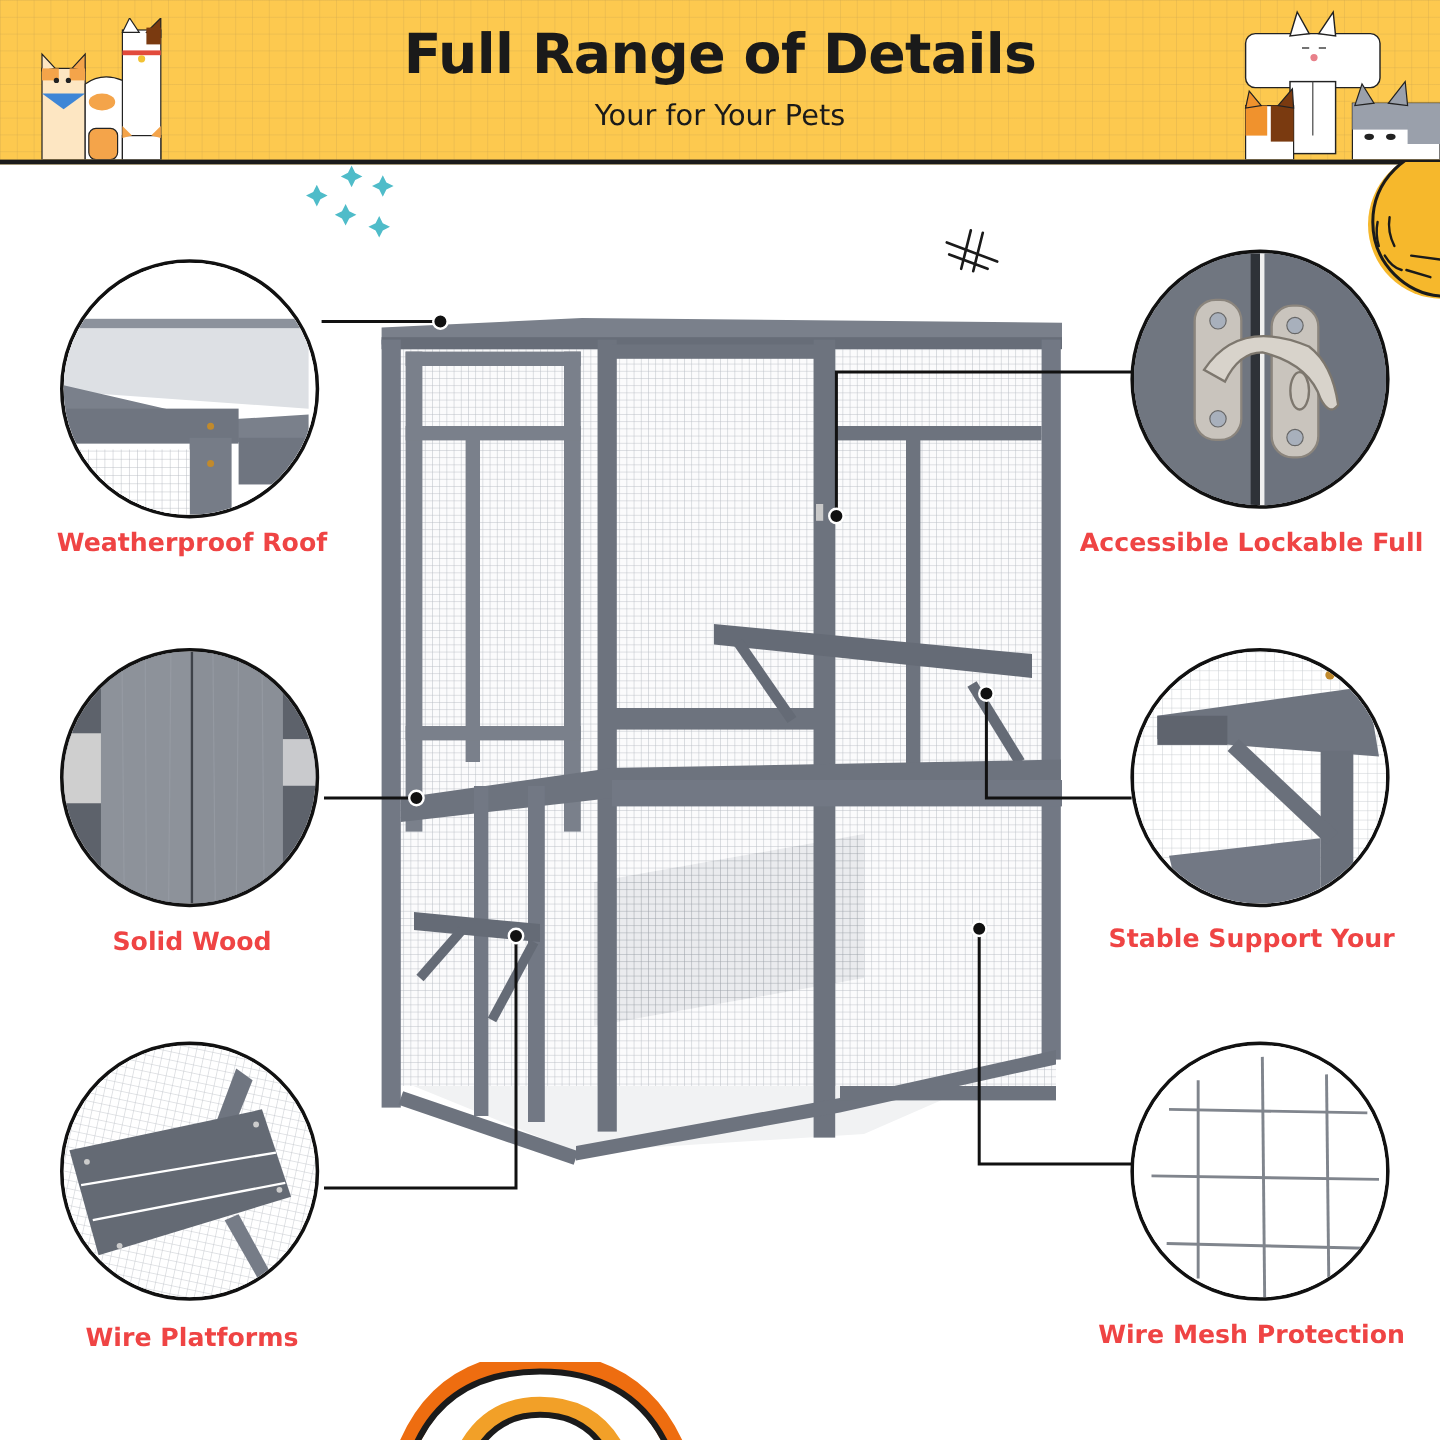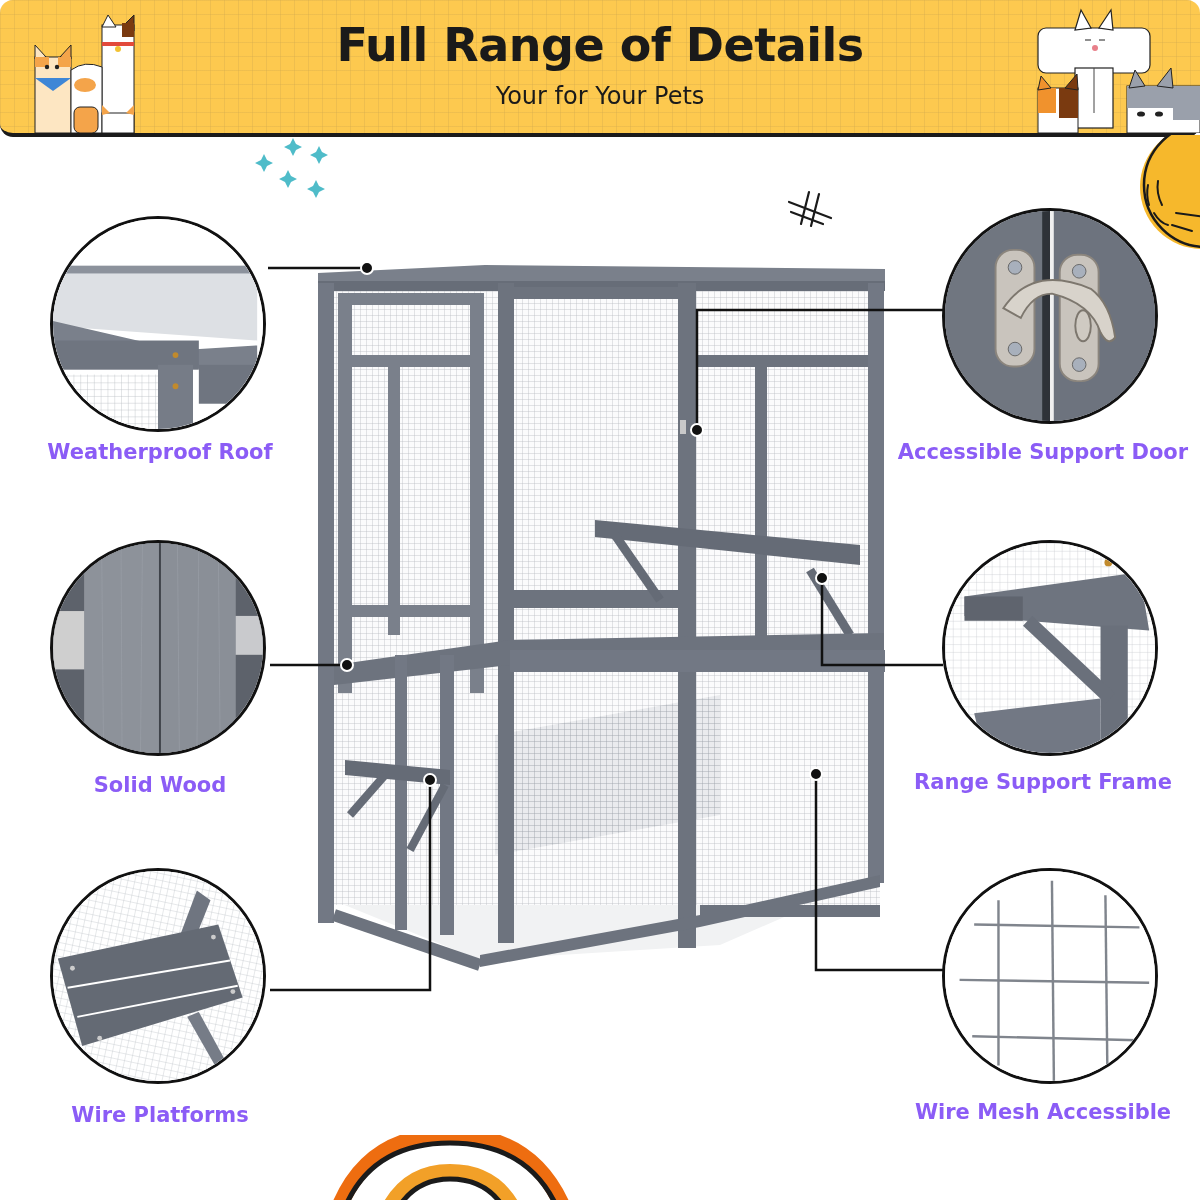--- a/index.html
+++ b/index.html
@@ -1,31 +1,31 @@
 <!DOCTYPE html>
 <html><head>
 <meta charset="utf-8">
 <style>
   html, body { margin: 0; padding: 0; }
   body { width: 1200px; height: 1200px; position: relative; overflow: hidden; background: #ffffff; font-family: "DejaVu Sans", "Liberation Sans", sans-serif; }
   .banner { position: absolute; left: 0; top: 0; width: 1200px; height: 133px; background-color: #fdc94f;
     background-image: linear-gradient(rgba(210,170,80,0.35) 1px, transparent 1px), linear-gradient(90deg, rgba(210,170,80,0.35) 1px, transparent 1px);
-    background-size: 14px 14px; border-bottom: 4px solid #1b1b1b; border-radius: 13px; }
+    background-size: 14px 14px; border-bottom: 4px solid #1b1b1b; }
   .title { position: absolute; left: 0; width: 1200px; top: 18px; text-align: center; font-weight: bold; font-size: 46px; color: #1a1a1a; letter-spacing: -0.5px; }
   .subtitle { position: absolute; left: 0; width: 1200px; top: 82px; text-align: center; font-size: 24px; color: #1a1a1a; }
   .cats-left, .cats-right { position: absolute; }
   .cats-left { left: 30px; top: 15px; width: 110px; height: 118px; }
   .cats-right { left: 1035px; top: 8px; width: 165px; height: 125px; }
   .sparkles { position: absolute; left: 248px; top: 136px; width: 100px; height: 80px; }
   .hash { position: absolute; left: 785px; top: 188px; width: 50px; height: 40px; }
   .ball { position: absolute; left: 1130px; top: 135px; width: 80px; height: 120px; }
   .rainbow { position: absolute; left: 330px; top: 1135px; width: 240px; height: 70px; }
   .circle { position: absolute; width: 216px; height: 216px; border-radius: 50%; border: 3px solid #111; background: #fff; overflow: hidden; box-sizing: border-box; }
   .circle svg { width: 100%; height: 100%; display: block; }
-  .label { position: absolute; font-weight: bold; font-size: 21px; color: #8b5cf6; text-align: center; white-space: nowrap; }
+  .label { position: absolute; font-weight: bold; font-size: 21px; color: #ef4444; text-align: center; white-space: nowrap; }
   .cage { position: absolute; left: 300px; top: 255px; width: 600px; height: 770px; }
   .lines { position: absolute; left: 0; top: 0; width: 1200px; height: 1200px; pointer-events: none; }
 </style>
 </head>
 <body>
 
 <div class="banner">
   <div class="title">Full Range of Details</div>
   <div class="subtitle">Your for Your Pets</div>
 
@@ -272,47 +272,47 @@
     <rect x="52" y="40" width="40" height="120" rx="18" fill="#c9c4bd" stroke="#8b857d" stroke-width="2"></rect>
     <rect x="118" y="45" width="40" height="130" rx="18" fill="#c9c4bd" stroke="#8b857d" stroke-width="2"></rect>
     <path d="M60,100 Q90,55 150,80 Q170,95 175,130 Q168,140 160,125 Q150,95 110,85 Q90,85 78,110 Z" fill="#d8d3cb" stroke="#7d776e" stroke-width="2"></path>
     <ellipse cx="142" cy="118" rx="8" ry="16" fill="#cfcac2" stroke="#7d776e" stroke-width="2"></ellipse>
     <circle cx="72" cy="58" r="7" fill="#a8b0bc" stroke="#666" stroke-width="1"></circle>
     <circle cx="72" cy="142" r="7" fill="#a8b0bc" stroke="#666" stroke-width="1"></circle>
     <circle cx="138" cy="62" r="7" fill="#a8b0bc" stroke="#666" stroke-width="1"></circle>
     <circle cx="138" cy="158" r="7" fill="#a8b0bc" stroke="#666" stroke-width="1"></circle>
   </svg>
 </div>
-<div class="label" style="left:893px; top:440px; width:300px;">Accessible Support Door</div>
+<div class="label" style="left:893px; top:440px; width:300px;">Accessible Lockable Full</div>
 
 <div class="circle" style="left:942px; top:540px;">
   <svg viewBox="0 0 216 216">
     <defs>
         <pattern id="meshS" width="8" height="8" patternUnits="userSpaceOnUse">
           <rect width="8" height="8" fill="#fff"></rect>
           <path d="M8,0 L0,0 0,8" fill="none" stroke="#c8cbd0" stroke-width="0.8"></path>
         </pattern>
       </defs>
     <rect width="216" height="216" fill="url(#meshS)"></rect>
     <polygon points="20,55 200,30 210,90 20,75" fill="#6e747f"></polygon>
     <rect x="20" y="55" width="60" height="25" fill="#5f646e"></rect>
     <rect x="160" y="85" width="28" height="130" fill="#6a707b"></rect>
     <line x1="85" y1="80" x2="170" y2="160" stroke="#6a707b" stroke-width="14"></line>
     <polygon points="30,175 160,160 160,216 40,216" fill="#727884"></polygon>
     <circle cx="168" cy="20" r="4" fill="#c18a2c"></circle>
   </svg>
 </div>
-<div class="label" style="left:893px; top:770px; width:300px;">Range Support Frame</div>
+<div class="label" style="left:893px; top:770px; width:300px;">Stable Support Your</div>
 
 <div class="circle" style="left:942px; top:868px;">
   <svg viewBox="0 0 216 216">
     <rect width="216" height="216" fill="#fff"></rect>
     <g stroke="#80858d" stroke-width="2.5">
       <line x1="55" y1="30" x2="55" y2="200"></line>
       <line x1="110" y1="10" x2="112" y2="216"></line>
       <line x1="165" y1="25" x2="167" y2="205"></line>
       <line x1="30" y1="55" x2="200" y2="58"></line>
       <line x1="15" y1="112" x2="210" y2="115"></line>
       <line x1="28" y1="170" x2="198" y2="174"></line>
     </g>
   </svg>
 </div>
-<div class="label" style="left:893px; top:1100px; width:300px;">Wire Mesh Accessible</div>
+<div class="label" style="left:893px; top:1100px; width:300px;">Wire Mesh Protection</div>
 
 </body></html>

